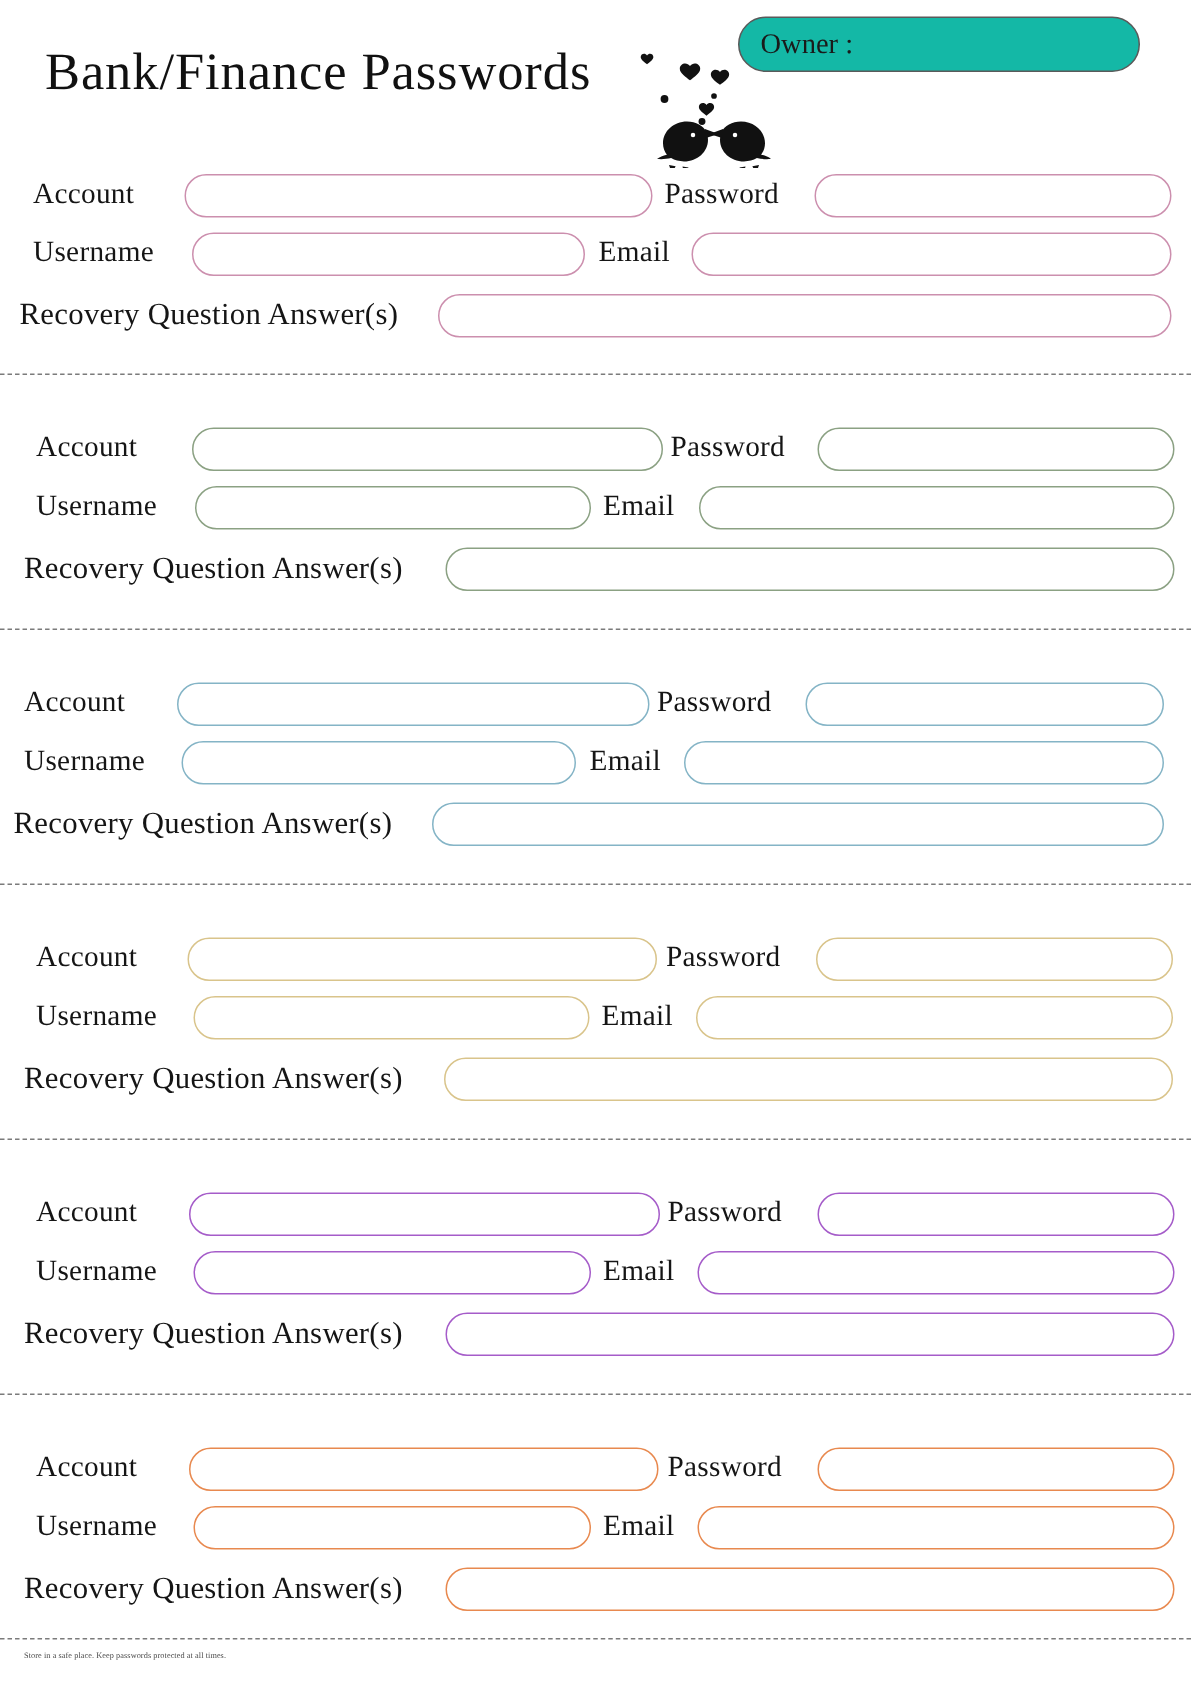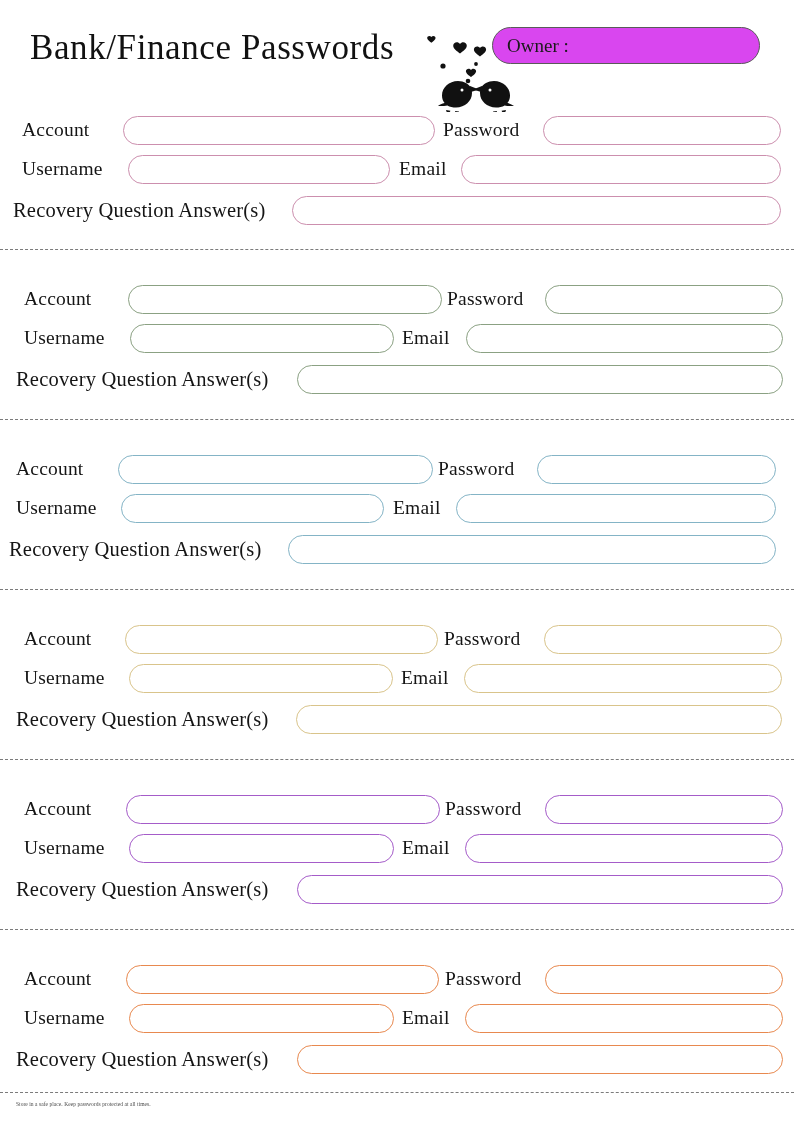--- a/index.html
+++ b/index.html
@@ -28,27 +28,27 @@
     top: 28px;
     font-family: "Liberation Serif", serif;
     font-size: 35px;
     letter-spacing: 0.6px;
     color: #111111;
     white-space: nowrap;
   }
   .owner-box {
     position: absolute;
     left: 492px;
-    top: 27px;
+    top: 11px;
     width: 268px;
     height: 37px;
     border: 1.4px solid #5a5a5a;
     border-radius: 20px;
     box-sizing: border-box;
-    background: #d946ef;
+    background: #14b8a6;
   }
   .owner-label {
     position: absolute;
     left: 14px;
     top: 7px;
     font-family: "Liberation Serif", serif;
     font-size: 19px;
     color: #1a1a1a;
     white-space: nowrap;
   }

